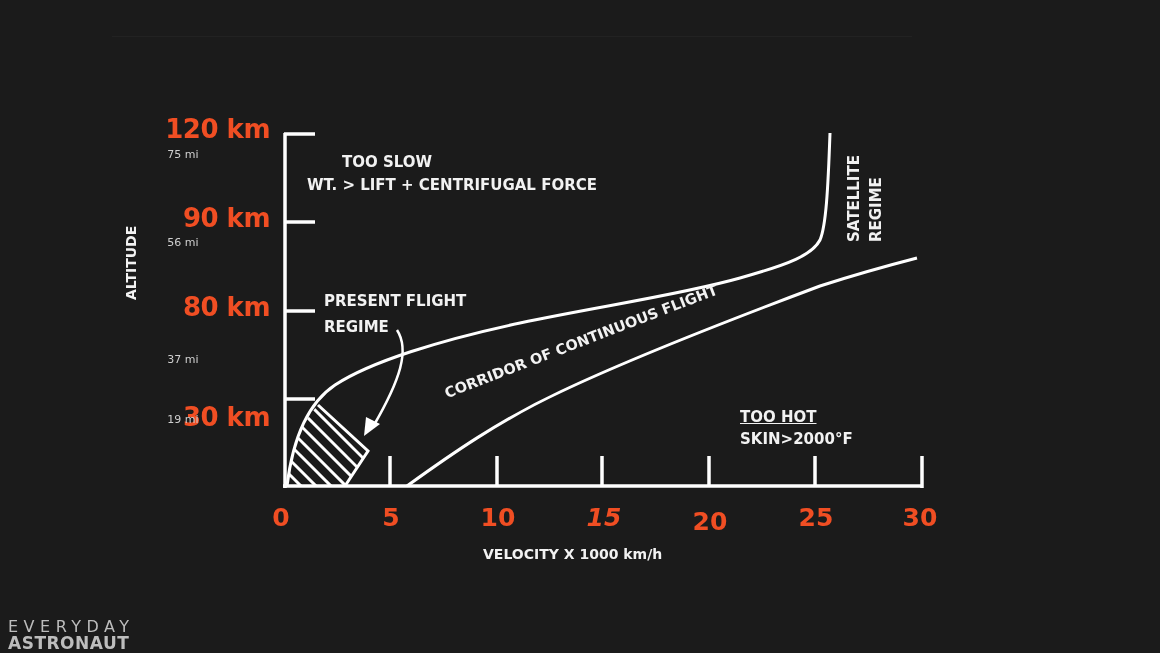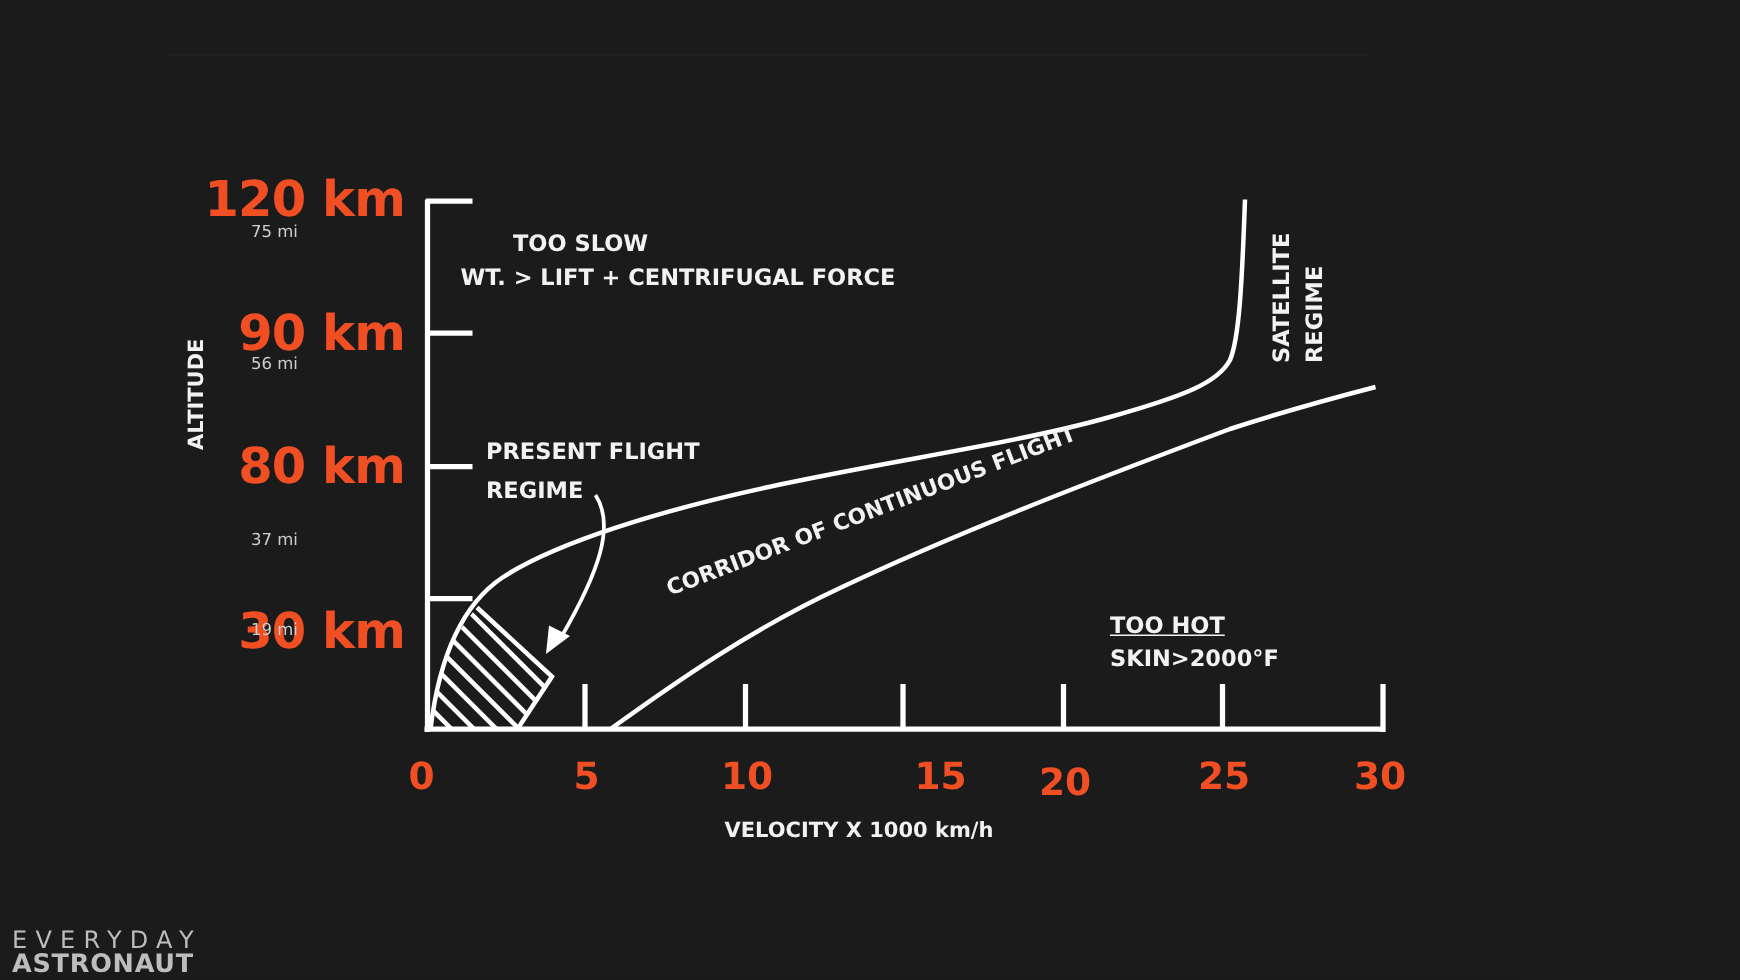--- a/index.html
+++ b/index.html
@@ -4,21 +4,21 @@
 <style>
   html, body { margin: 0; padding: 0; }
   body {
     width: 1160px; height: 653px; overflow: hidden;
     background: #1b1b1b;
     font-family: "DejaVu Sans", sans-serif;
     position: relative;
   }
   .topline { position: absolute; left: 112px; top: 36px; width: 800px; height: 1px; background: #222; }
   svg.chart { position: absolute; left: 0; top: 0; }
-  .ytick-label { position: absolute; color: #f04e23; font-weight: bold; font-size: 33px; letter-spacing: -0.5px; text-align: right; width: 170px; line-height: 1; }
+  .ytick-label { position: absolute; color: #f04e23; font-weight: bold; font-size: 26px; letter-spacing: -0.5px; text-align: right; width: 170px; line-height: 1; }
   .ytick-mi { position: absolute; color: #cfcfcf; font-size: 11px; text-align: center; width: 170px; line-height: 1; }
   .xtick-label { position: absolute; color: #f04e23; font-weight: bold; font-size: 25px; width: 60px; text-align: center; line-height: 1; }
   .axis-title { position: absolute; color: #f2f2f2; font-weight: bold; font-size: 14px; line-height: 1; white-space: nowrap; }
   .annot { position: absolute; color: #f2f2f2; font-weight: bold; font-size: 15px; line-height: 23px; white-space: nowrap; }
   .rot-v { transform-origin: left top; transform: rotate(-90deg); }
   .corridor { position: absolute; left: 448px; top: 386px; color: #f2f2f2; font-weight: bold; font-size: 14.5px; white-space: nowrap;
     transform-origin: left bottom; transform: rotate(-21deg); line-height: 1; }
   .logo { position: absolute; left: 8px; top: 619px; color: #bdbdbd; line-height: 1; }
   .logo .l1 { font-size: 16px; letter-spacing: 5.5px; font-weight: normal; }
   .logo .l2 { font-size: 17px; font-weight: bold; letter-spacing: 0.5px; margin-top: 0px; }
@@ -83,21 +83,21 @@
 <div class="ytick-label" style="left:100px; top:294px;">80 km</div>
 <div class="ytick-mi" style="left:98px; top:328px;margin-top:26px;">37 mi</div>
 <div class="ytick-label" style="left:100px; top:404px;">30 km</div>
 <div class="ytick-mi" style="left:98px; top:414px;">19 mi</div>
 
 <div class="axis-title rot-v" style="left:124px; top:300px;">ALTITUDE</div>
 
 <div class="xtick-label" style="left:251px; top:505px;">0</div>
 <div class="xtick-label" style="left:361px; top:505px;">5</div>
 <div class="xtick-label" style="left:468px; top:505px;">10</div>
-<div class="xtick-label" style="left:597px; top:505px;">15</div>
+<div class="xtick-label" style="left:574px; top:505px;font-style:italic;">15</div>
 <div class="xtick-label" style="left:680px; top:509px;">20</div>
 <div class="xtick-label" style="left:786px; top:505px;">25</div>
 <div class="xtick-label" style="left:890px; top:505px;">30</div>
 
 <div class="axis-title" style="left:483px; top:547px;">VELOCITY X 1000 km/h</div>
 
 <div class="annot" style="left:307px; top:151px;margin-left:35px;">TOO SLOW</div>
 <div class="annot" style="left:307px; top:174px;">WT. &gt; LIFT + CENTRIFUGAL FORCE</div>
 
 <div class="annot" style="left:324px; top:290px;text-align:right;">PRESENT FLIGHT</div>

